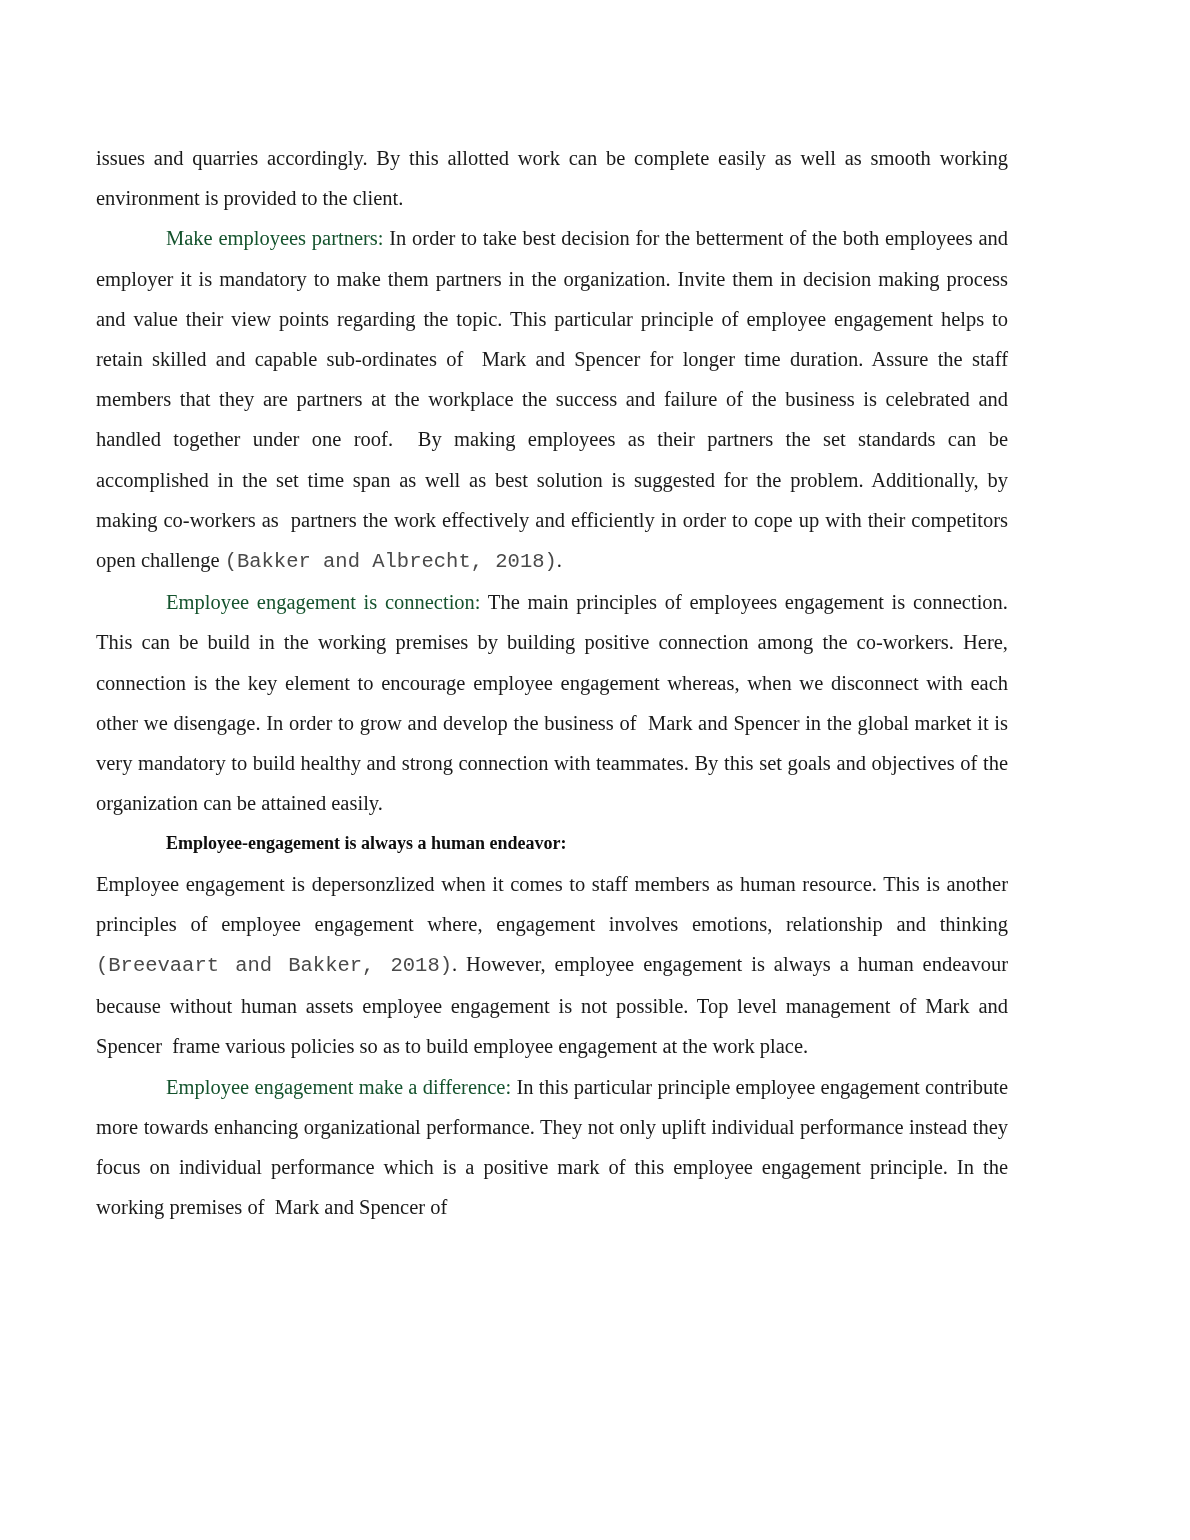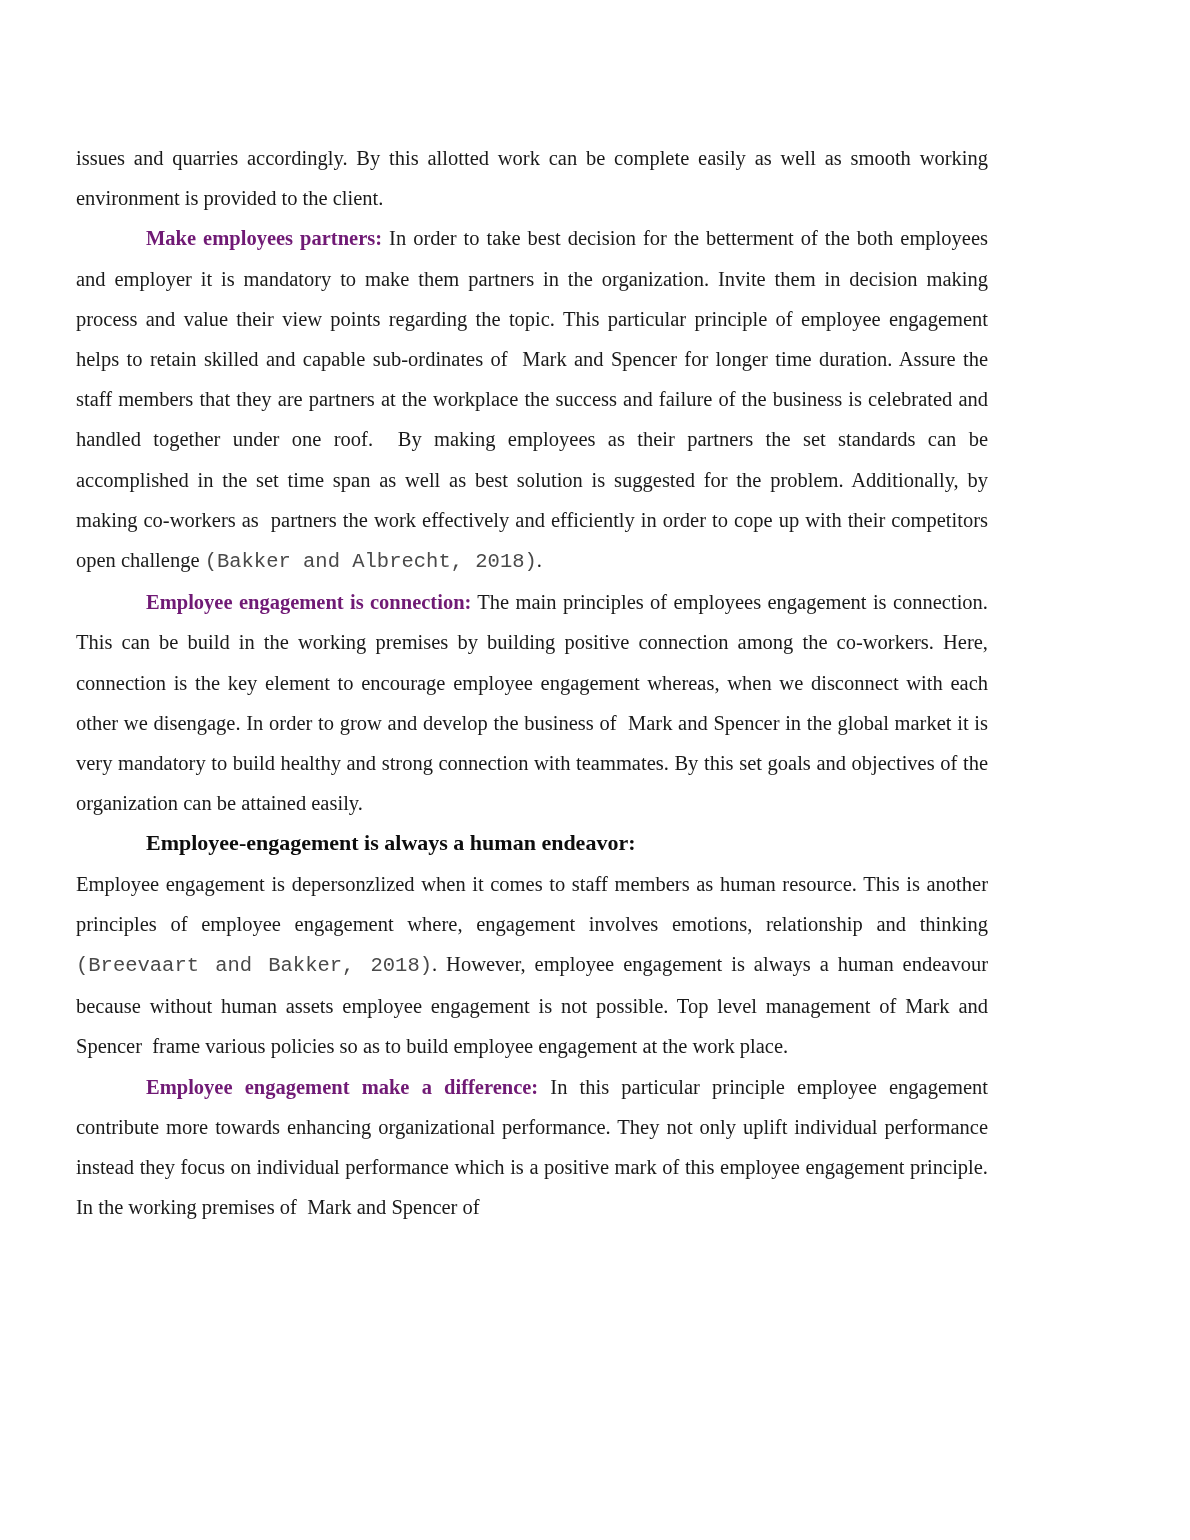--- a/index.html
+++ b/index.html
@@ -15,21 +15,21 @@
     color: #000000;
     -webkit-font-smoothing: antialiased;
   }
 
   .page {
     position: relative;
     width: 1190px;
     height: 1540px;
     background: #ffffff;
     box-sizing: border-box;
-    padding: 138px 140px 0 76px;
+    padding: 138px 140px 0 96px;
   }
 
   .doc-body {
     width: 912px;
   }
 
   p.para {
     margin: 0;
     padding: 0;
     text-align: justify;
@@ -44,29 +44,29 @@
   p.para.indent {
     text-indent: 70px;
   }
 
   
   p.heading-line {
     margin: 0;
     padding: 0;
     text-align: left;
     text-indent: 70px;
-    font-size: 22px;
+    font-size: 18px;
     line-height: 40.2px;
     font-weight: bold;
     color: #0d0d0d;
   }
 
   .run-in-heading {
-    font-weight: bold;
-    color: #701a75;
+    font-weight: normal;
+    color: #14532d;
   }
 
   .citation {
     color: #4a4a4a;
     font-family: Liberation Mono, monospace;
   }
 
   
   .sp { white-space: pre-wrap; }
 </style>

